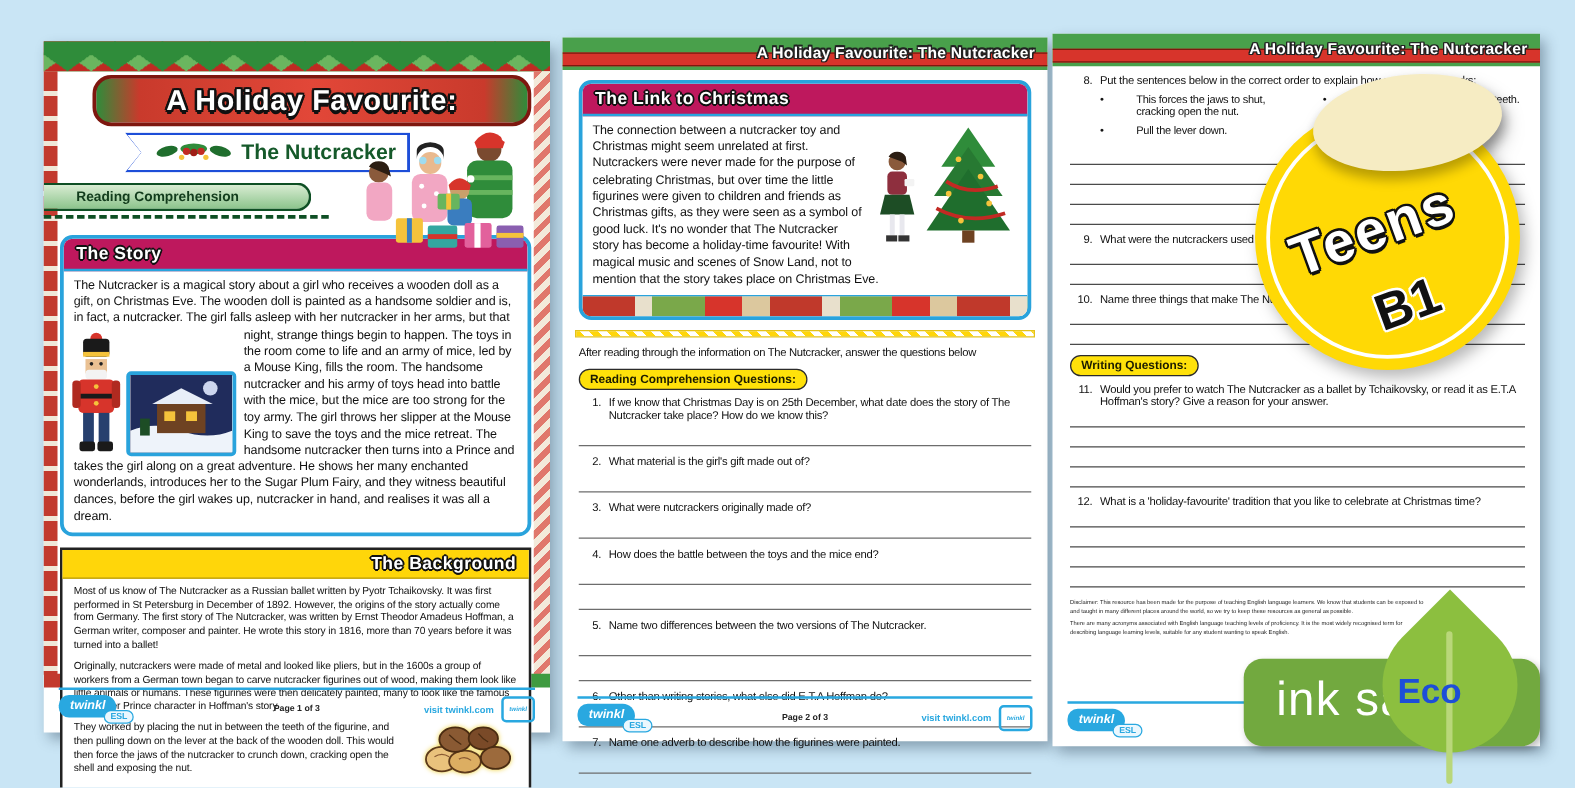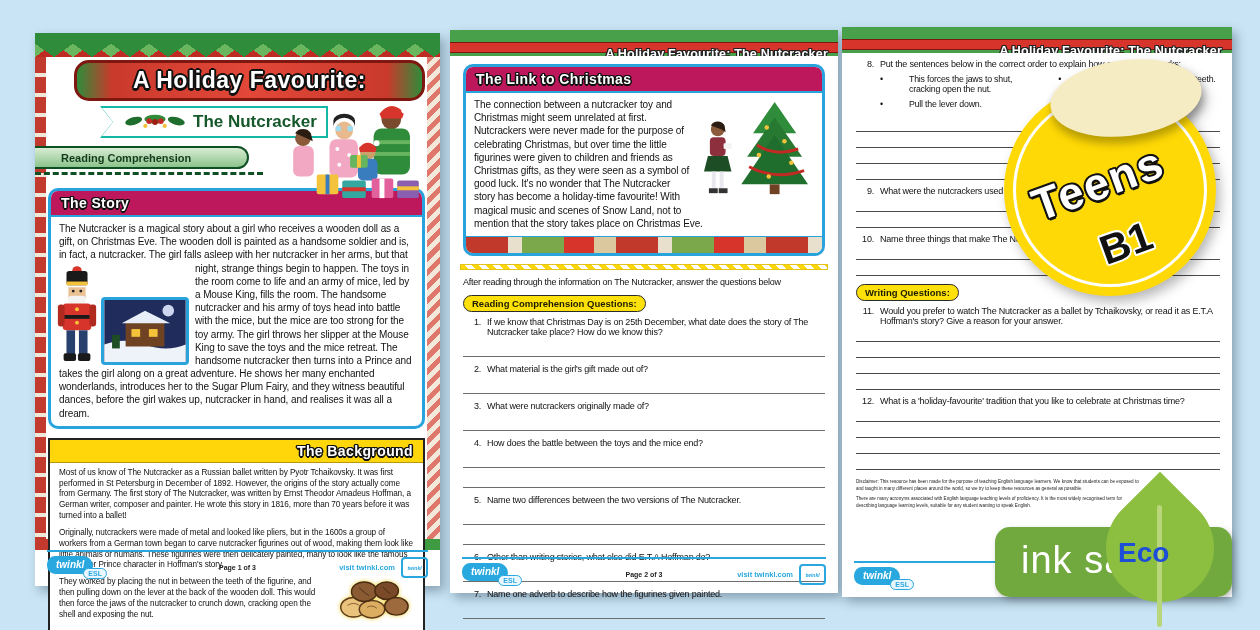--- a/index.html
+++ b/index.html
@@ -24,21 +24,21 @@
   .quilt-band { position:absolute; top:0; left:0; right:0; height:26px; overflow:hidden;
     background-color:#49a04b;
     background-image:
       conic-gradient(from -55deg at 15% 0%, #9ccf8f 0 75deg, transparent 75deg),
       conic-gradient(from 120deg at 65% 100%, #1f6e2d 0 65deg, transparent 65deg),
       conic-gradient(from -60deg at 75% 0%, #cf3b2e 0 55deg, transparent 55deg),
       conic-gradient(from 150deg at 35% 100%, #bfe3b0 0 50deg, transparent 50deg);
     background-size:130px 26px,110px 26px,170px 26px,90px 26px; }
   .quilt-band::after { content:""; position:absolute; left:0; right:0; top:12px; height:9px;
     background:#d7342b; border-top:1px solid #7e170f; border-bottom:1px solid #7e170f; }
-  .band-title { position:absolute; right:10px; top:17px; z-index:2; font-size:12.5px; letter-spacing:.2px; }
+  .band-title { position:absolute; right:10px; top:5px; z-index:2; font-size:12.5px; letter-spacing:.2px; }
 
   .pfooter { position:absolute; left:12px; right:12px; bottom:5px; height:31px;
     border-top:2px solid #29a8e0; display:flex; align-items:center; justify-content:space-between; padding-top:2px; }
   .tw { display:flex; align-items:flex-start; }
   .tw-cloud { background:#29a8e0; color:#fff; font-weight:bold; font-style:italic; font-size:10px;
     padding:3px 9px 4px 9px; border-radius:10px 12px 10px 10px; }
   .tw-esl { font-size:7px; font-weight:bold; color:#29a8e0; background:#eaf7fe; border:1px solid #29a8e0;
     border-radius:7px; padding:1px 4px; margin-left:-10px; margin-top:12px; }
   .pnum { position:absolute; left:50%; transform:translateX(-50%); font-size:7px; font-weight:bold; color:#222; }
   .visit { color:#29a8e0; font-weight:bold; font-size:7.5px; margin-right:6px; }
@@ -59,21 +59,21 @@
     background:repeating-linear-gradient(180deg,#c23a2e 0 16px,#efe7d8 16px 20px); }
   .p1-right { position:absolute; right:0; top:24px; width:13px; bottom:46px;
     background:repeating-linear-gradient(135deg,#e0776c 0 5px,#f3e9da 5px 10px); }
   .p1-bottom { position:absolute; left:0; right:0; bottom:36px; height:11px;
     background:repeating-linear-gradient(90deg,#c23a2e 0 22px,#efe7d8 22px 30px,#3f9b41 30px 52px,#efe7d8 52px 60px); }
   .p1-content { position:absolute; left:13px; right:15px; top:27px; bottom:48px; }
 
   .banner { margin-left:26px; height:41px; border:3px solid #7e170f; border-radius:15px;
     background:linear-gradient(90deg,#2f8c3a 0,#c93a2c 10%,#e24738 50%,#c93a2c 90%,#2f8c3a 100%);
     display:flex; align-items:center; justify-content:center; font-size:23px; letter-spacing:.5px; }
-  .ribbon { margin:5px 0 0 52px; width:228px; background:#14b8a6; padding:2px;
+  .ribbon { margin:5px 0 0 52px; width:228px; background:#1d4ed8; padding:2px;
     clip-path:polygon(0 0,100% 0,100% 100%,0 100%,13px 50%);text-align:right; }
   .ribbon-in { background:#fff; display:flex; align-items:center; gap:7px; padding:4px 8px 4px 22px;
     clip-path:polygon(0 0,100% 0,100% 100%,0 100%,11px 50%); }
   .ribbon-title { font-size:17px; font-weight:bold; color:#15592a; }
   .rc-pill { margin:8px 0 0 -13px; width:214px; height:23px; background:linear-gradient(#d8ecd2,#8cc48c);
     border:2px solid #0e4f24; border-left:none; border-radius:0 12px 12px 0;
     display:flex; align-items:center; padding-left:26px; font-weight:bold; font-size:11px; color:#123c1c; }
   .rc-dash { width:228px; margin:3px 0 0 -13px; border-bottom:3px dashed #0e4f24; }
   .family-art { position:absolute; right:-6px; top:38px; width:152px; height:106px; z-index:2; }
 
@@ -361,21 +361,21 @@
           <div class="q-block">
             <div class="q-row">
               <span class="q-num">6.</span>
               <span class="q-text">Other than writing stories, what else did E.T.A Hoffman do?</span>
             </div>
             <div class="ans-line2"></div>
           </div>
           <div class="q-block">
             <div class="q-row">
               <span class="q-num">7.</span>
-              <span class="q-text">Name one adverb to describe how the figurines given painted.</span>
+              <span class="q-text">Name one adverb to describe how the figurines were painted.</span>
             </div>
             <div class="ans-line2"></div>
           </div>
         </div>
     </div>
 
     <div class="pfooter">
       <div class="tw">
         <span class="tw-cloud">twinkl</span>
         <span class="tw-esl">ESL</span>

